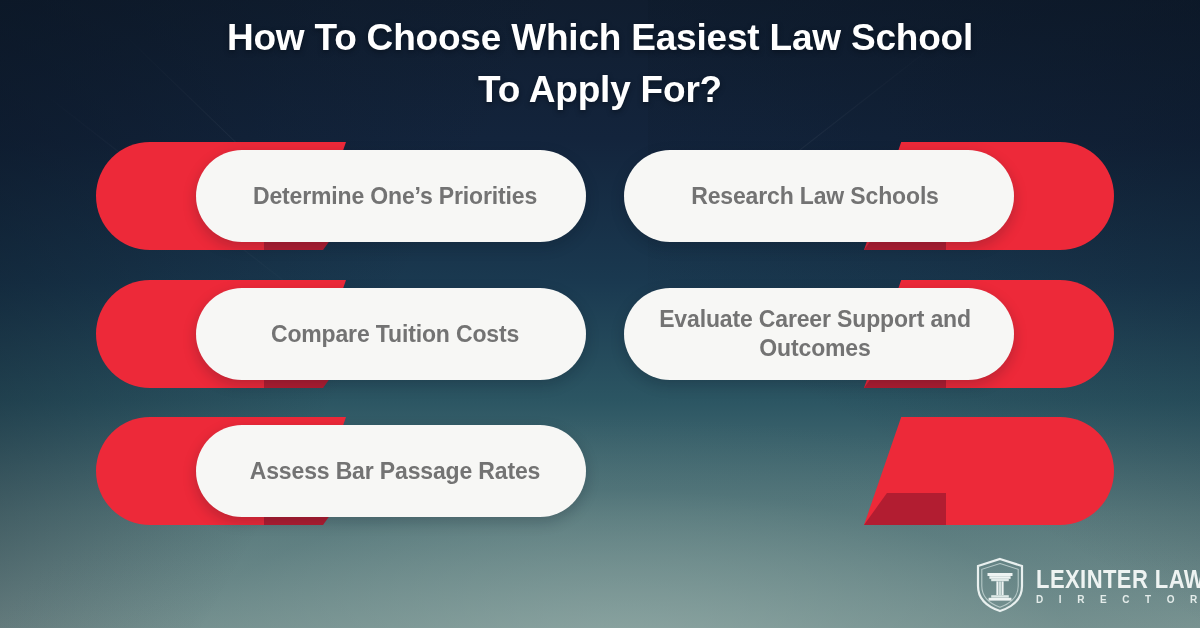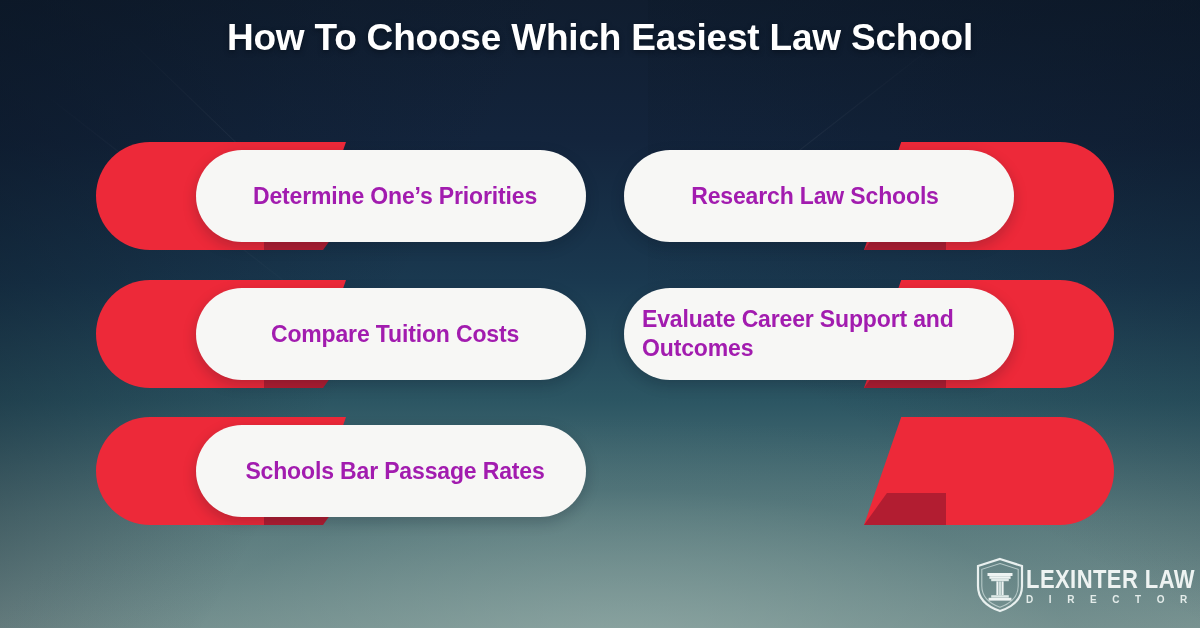--- a/index.html
+++ b/index.html
@@ -165,37 +165,38 @@
     box-shadow: 0 5px 14px rgba(8,18,30,0.22);
     display: flex;
     align-items: center;
     justify-content: center;
     box-sizing: border-box;
   }
   .item.left .whitepill  { left: 100px; width: 390px; padding: 0 18px 0 26px; }
   .item.right .whitepill { left: 0;     width: 390px; padding: 0 26px 0 18px; }
 
   .pill-label {
-    color: #a21caf;
+    color: #737373;
     font-size: 23px;
     font-weight: bold;
     line-height: 29px;
+    text-align: center;
     letter-spacing: -0.15px;
   }
 
   
   .logo {
     position: absolute;
     left: 974px;
     top: 556px;
     width: 214px;
     height: 58px;
     display: flex;
     align-items: center;
-    gap: 0;
+    gap: 10px;
   }
   .logo-shield { width: 52px; height: 56px; flex: 0 0 auto; }
   .logo-text {
     display: flex;
     flex-direction: column;
     justify-content: center;
     padding-top: 2px;
   }
   .logo-main {
     color: #eef3f2;
@@ -225,20 +226,21 @@
   <div class="bg-base2"></div>
   <div class="bg-glow"></div>
   <div class="bg-corner-dark-l"></div>
   <div class="bg-corner-dark-r"></div>
   <div class="bg-streak" style="left:40px;top:90px;width:360px;transform:rotate(38deg);"></div>
   <div class="bg-streak" style="left:120px;top:30px;width:300px;transform:rotate(44deg);"></div>
   <div class="bg-streak" style="left:940px;top:40px;width:320px;transform:rotate(142deg);"></div>
 
   <div class="title">
     <span class="t-line">How To Choose Which Easiest Law School</span>
+    <span class="t-line">To Apply For?</span>
   </div>
 
   <div class="rows">
 
     <div class="item left r1">
       <div class="redcap"></div>
       <div class="redwedge"></div>
       <div class="redshadow"></div>
       <div class="whitepill">
         <span class="pill-label">Determine One’s Priorities</span>
@@ -270,21 +272,21 @@
       <div class="whitepill">
         <span class="pill-label">Compare Tuition Costs</span>
       </div>
     </div>
 
     <div class="item left r3">
       <div class="redcap"></div>
       <div class="redwedge"></div>
       <div class="redshadow"></div>
       <div class="whitepill">
-        <span class="pill-label">Schools Bar Passage Rates</span>
+        <span class="pill-label">Assess Bar Passage Rates</span>
       </div>
     </div>
 
     <div class="item right r3">
       <div class="redcap"></div>
       <div class="redwedge"></div>
       <div class="redshadow"></div>
     </div>
 
   </div>

